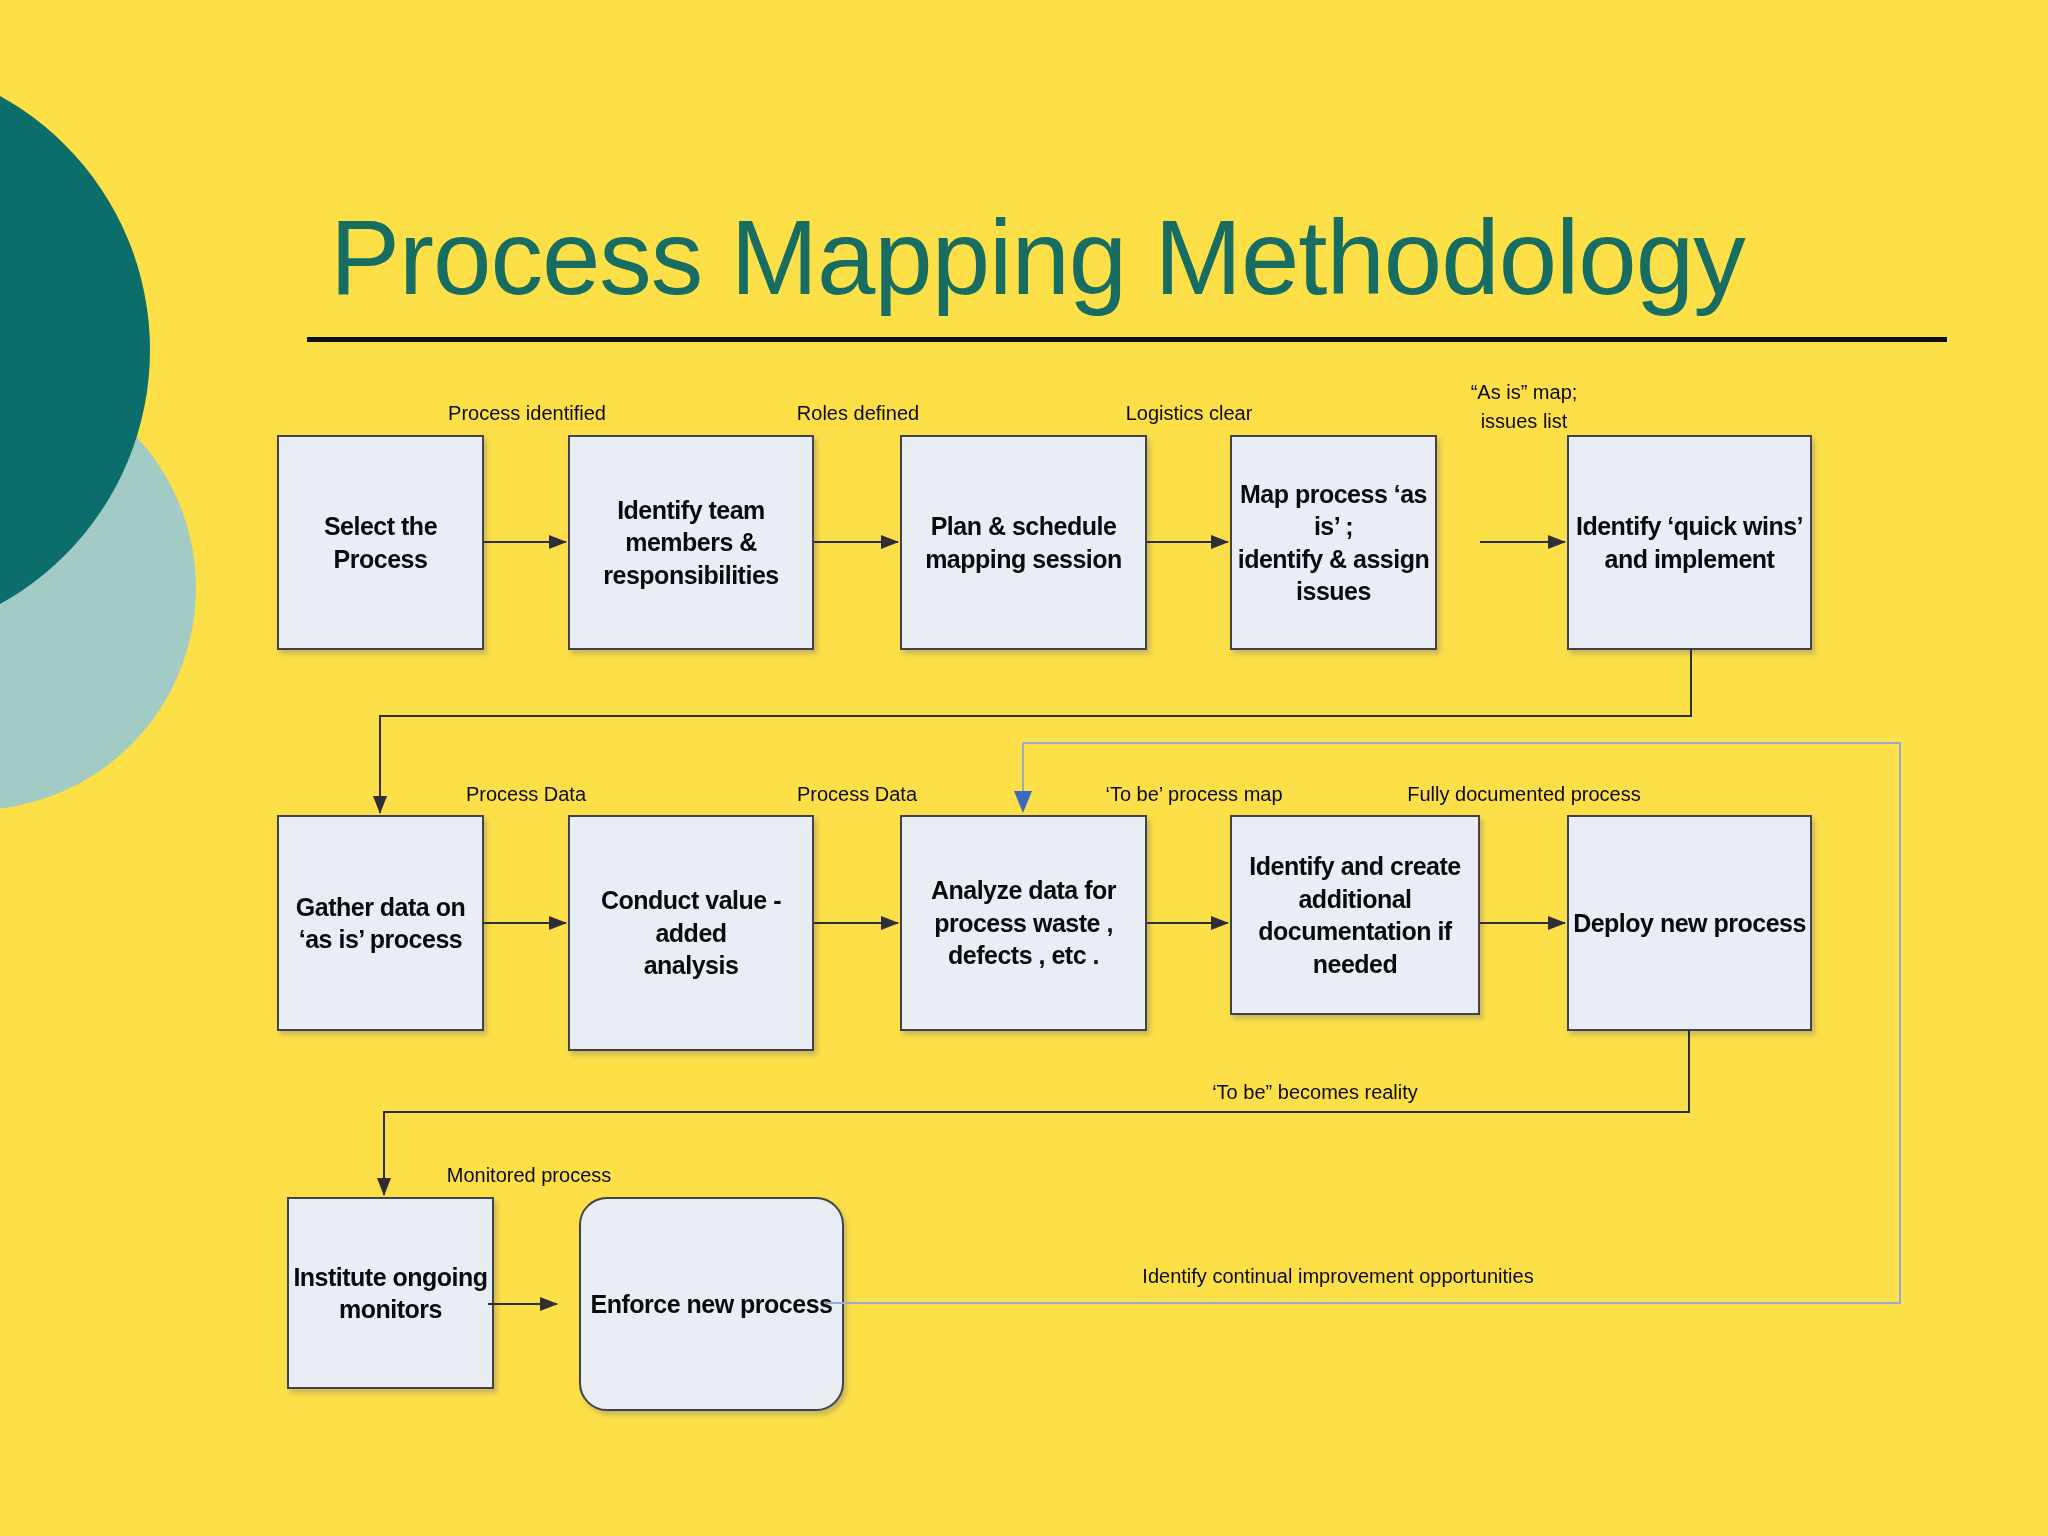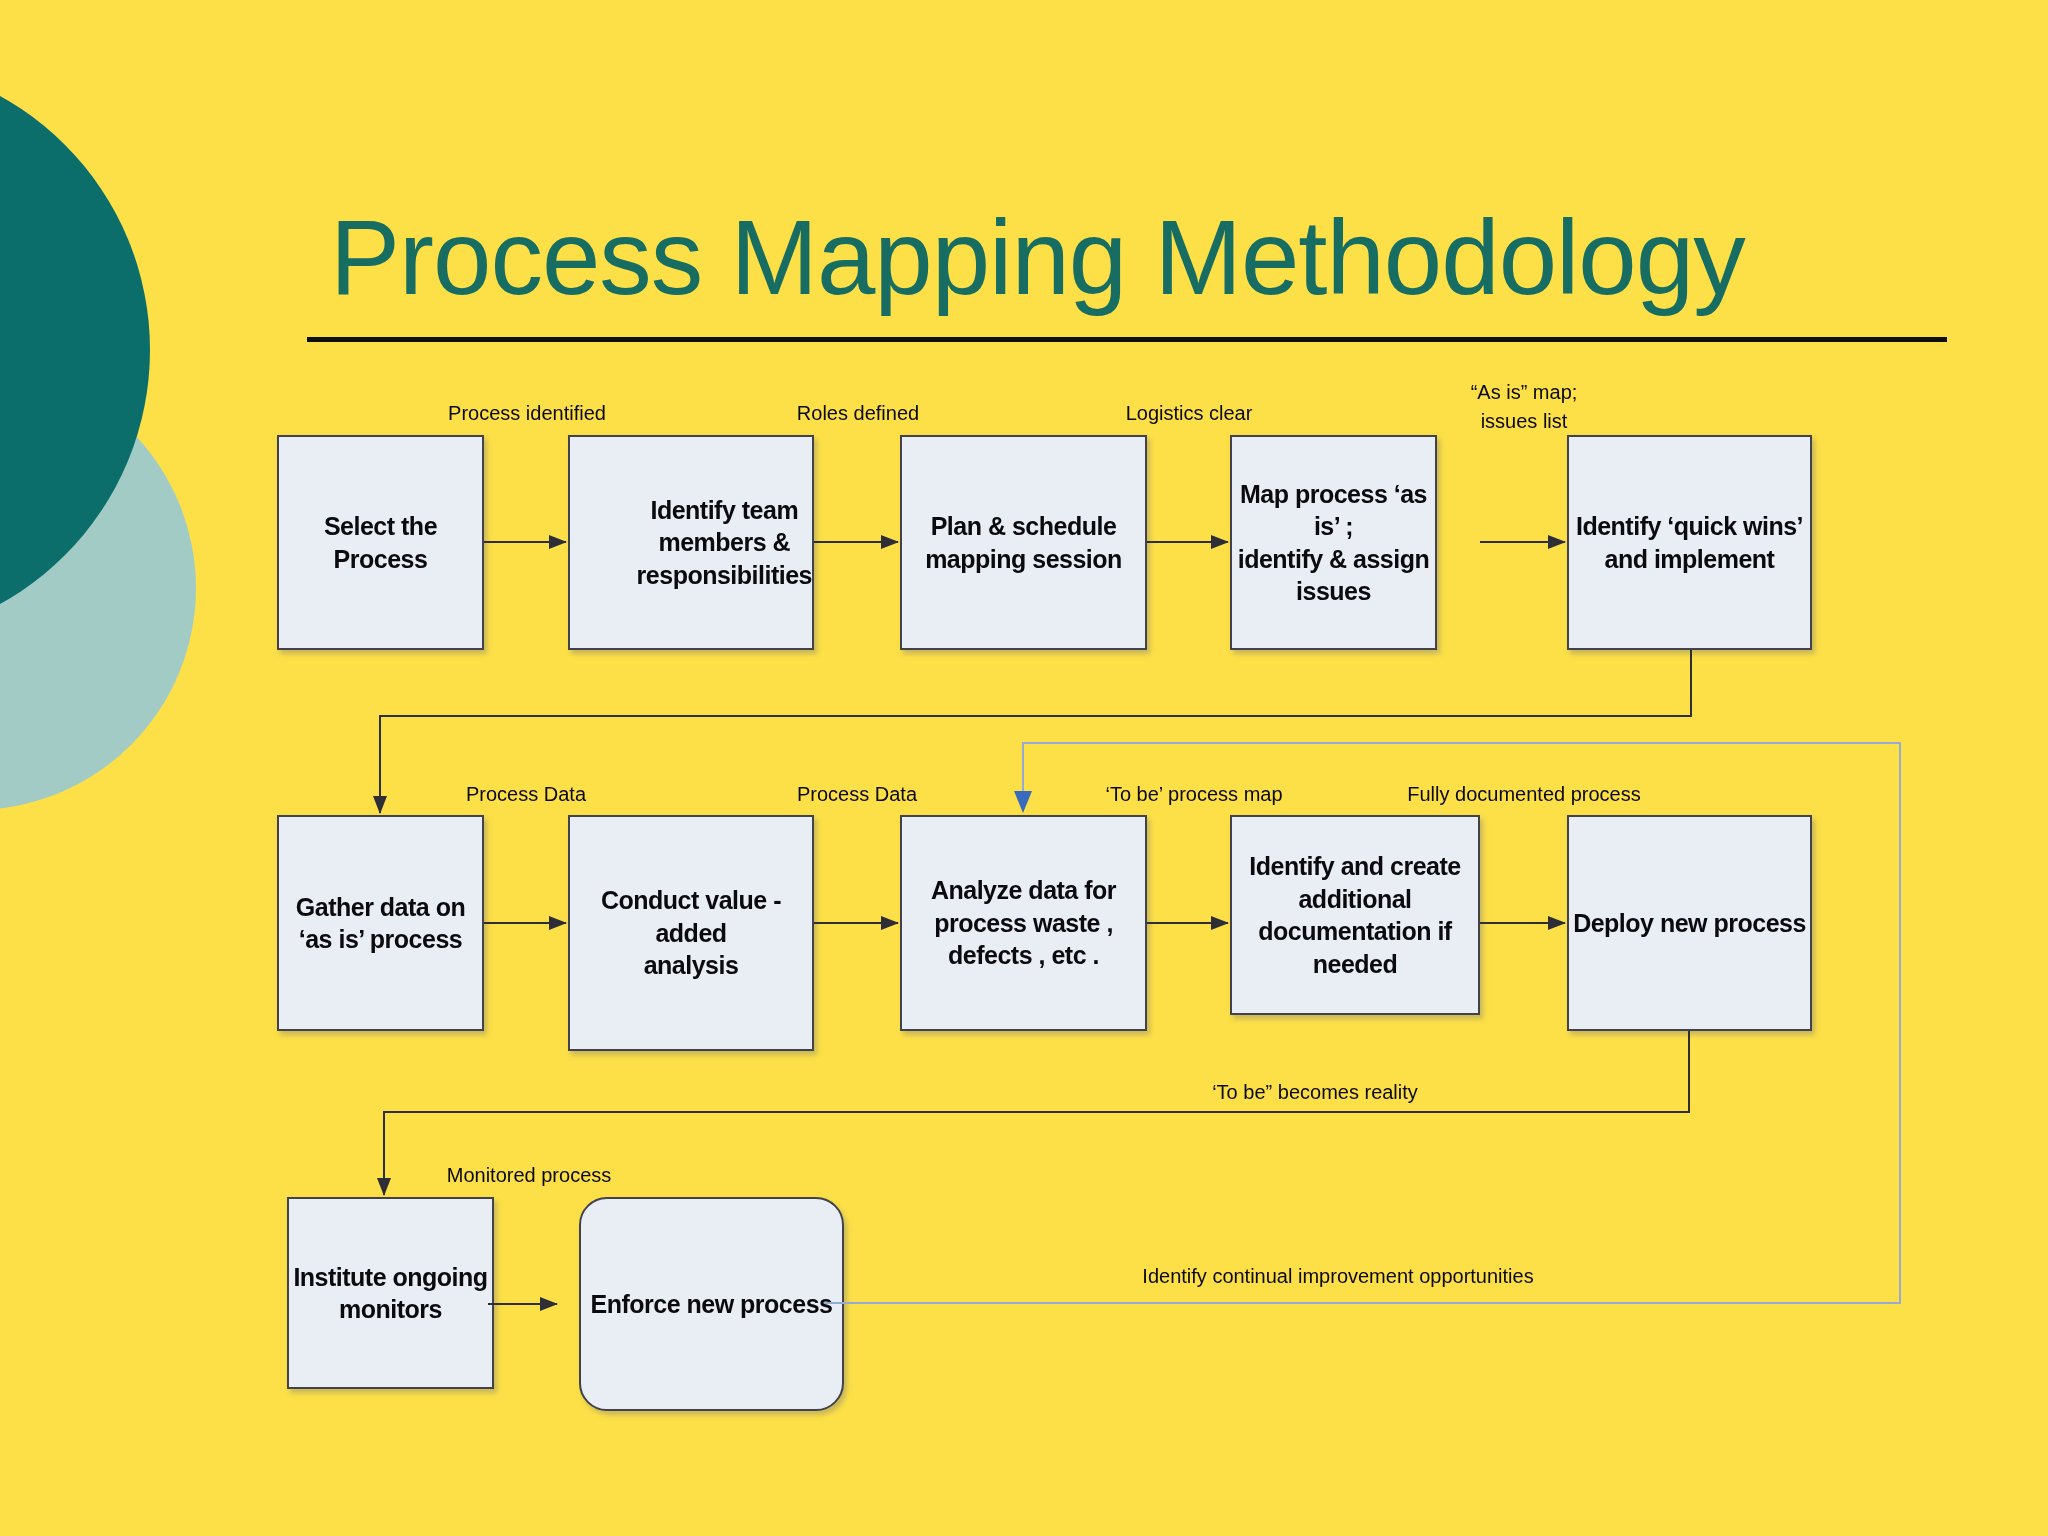--- a/index.html
+++ b/index.html
@@ -62,21 +62,21 @@
   <div class="circle circle-light"></div>
   <div class="circle circle-dark"></div>
 
   <div class="title">Process Mapping Methodology</div>
   <div class="title-rule"></div>
 
   <div class="pbox" style="left:277px;top:435px;width:207px;height:215px;">
     <span>Select the
 Process</span>
     </div>
-  <div class="pbox" style="left:568px;top:435px;width:246px;height:215px;justify-content:flex-end;">
+  <div class="pbox" style="left:568px;top:435px;width:246px;height:215px;">
     <span>Identify team
 members &amp;
 responsibilities</span>
     </div>
   <div class="pbox" style="left:900px;top:435px;width:247px;height:215px;">
     <span>Plan &amp; schedule
 mapping session</span>
     </div>
   <div class="pbox" style="left:1230px;top:435px;width:207px;height:215px;">
     <span>Map process ‘as is’ ;

